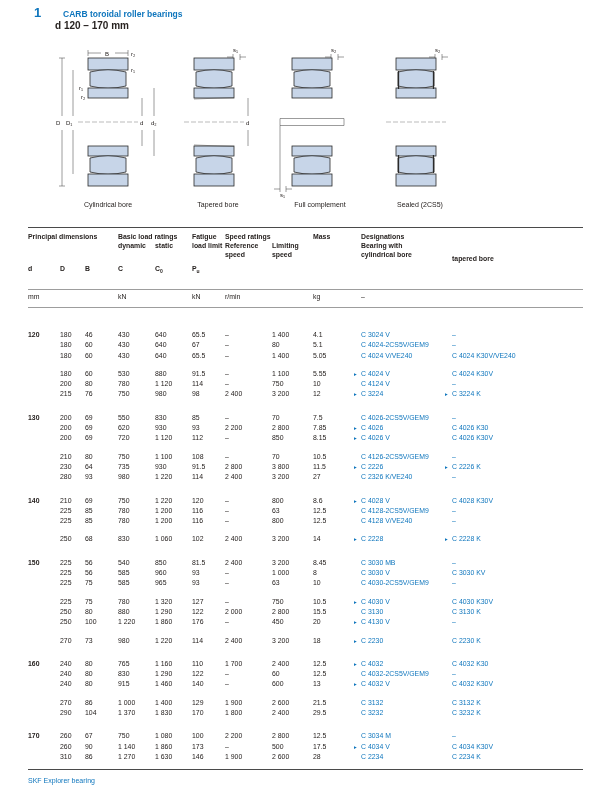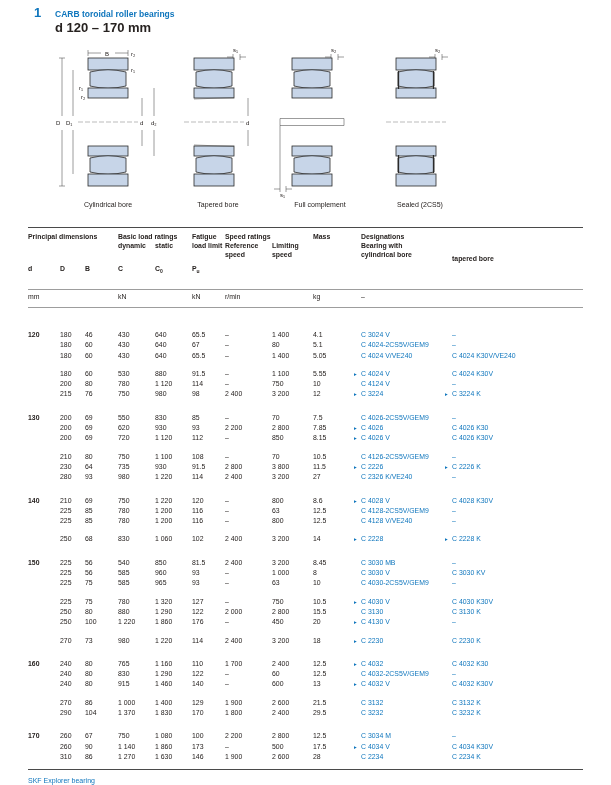--- a/index.html
+++ b/index.html
@@ -1,21 +1,21 @@
 <!DOCTYPE html>
 <html><head>
 <meta charset="utf-8">
 <style>
   html,body{margin:0;padding:0;background:#e8e8e8;}
   .page{position:relative;width:611px;height:785px;background:#ffffff;overflow:hidden;
         font-family:"Liberation Sans",sans-serif;color:#272220;}
   
   .sec-num{position:absolute;left:34px;top:5px;font-size:13px;font-weight:bold;color:#0f76bd;}
-  .title{position:absolute;left:55px;top:9px;font-size:8.5px;font-weight:bold;color:#0f76bd;}
-  .range{position:absolute;left:55px;top:20px;font-size:13px;font-weight:bold;color:#272220;}
+  .title{position:absolute;left:63px;top:9px;font-size:8.5px;font-weight:bold;color:#0f76bd;}
+  .range{position:absolute;left:55px;top:20px;font-size:10px;font-weight:bold;color:#272220;}
   
   .fig{position:absolute;top:46px;text-align:center;}
   .fig svg{display:block;}
   .fig .caption{font-size:7px;margin-top:3px;color:#272220;white-space:nowrap;}
   .f1{left:52px;width:112px;}
   .f2{left:170px;width:96px;}
   .f3{left:272px;width:96px;}
   .f4{left:372px;width:96px;}
   .ring{fill:#c7d5e8;stroke:#2a2a2a;stroke-width:0.8;}
   .dim{stroke:#4a4a4a;stroke-width:0.55;fill:none;}

